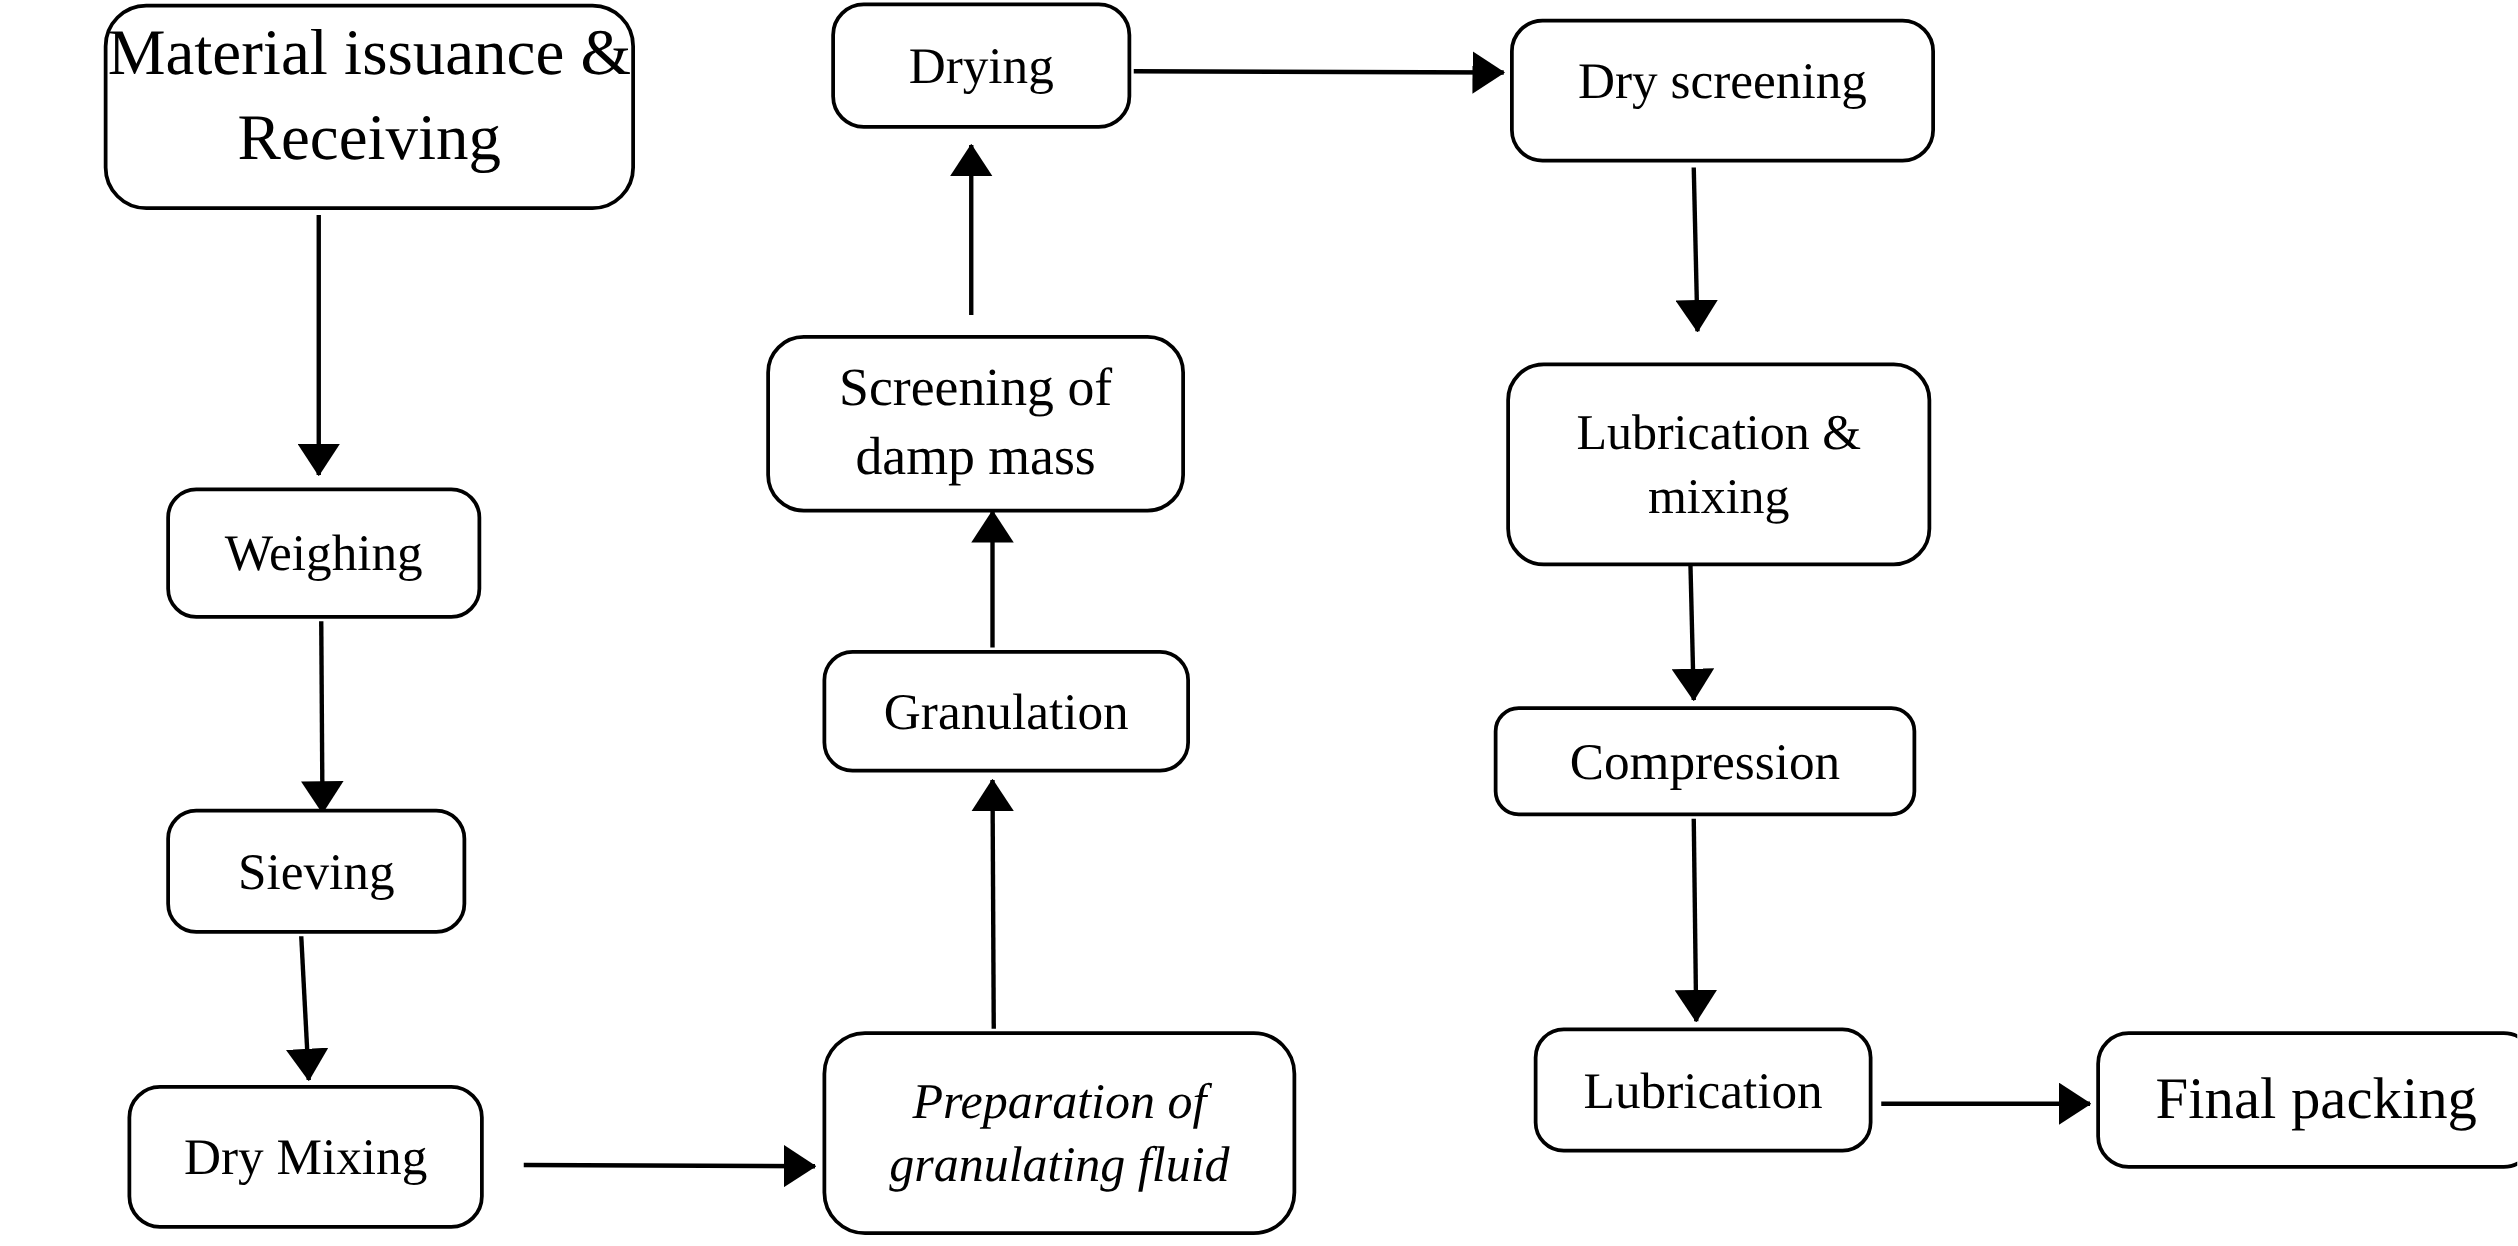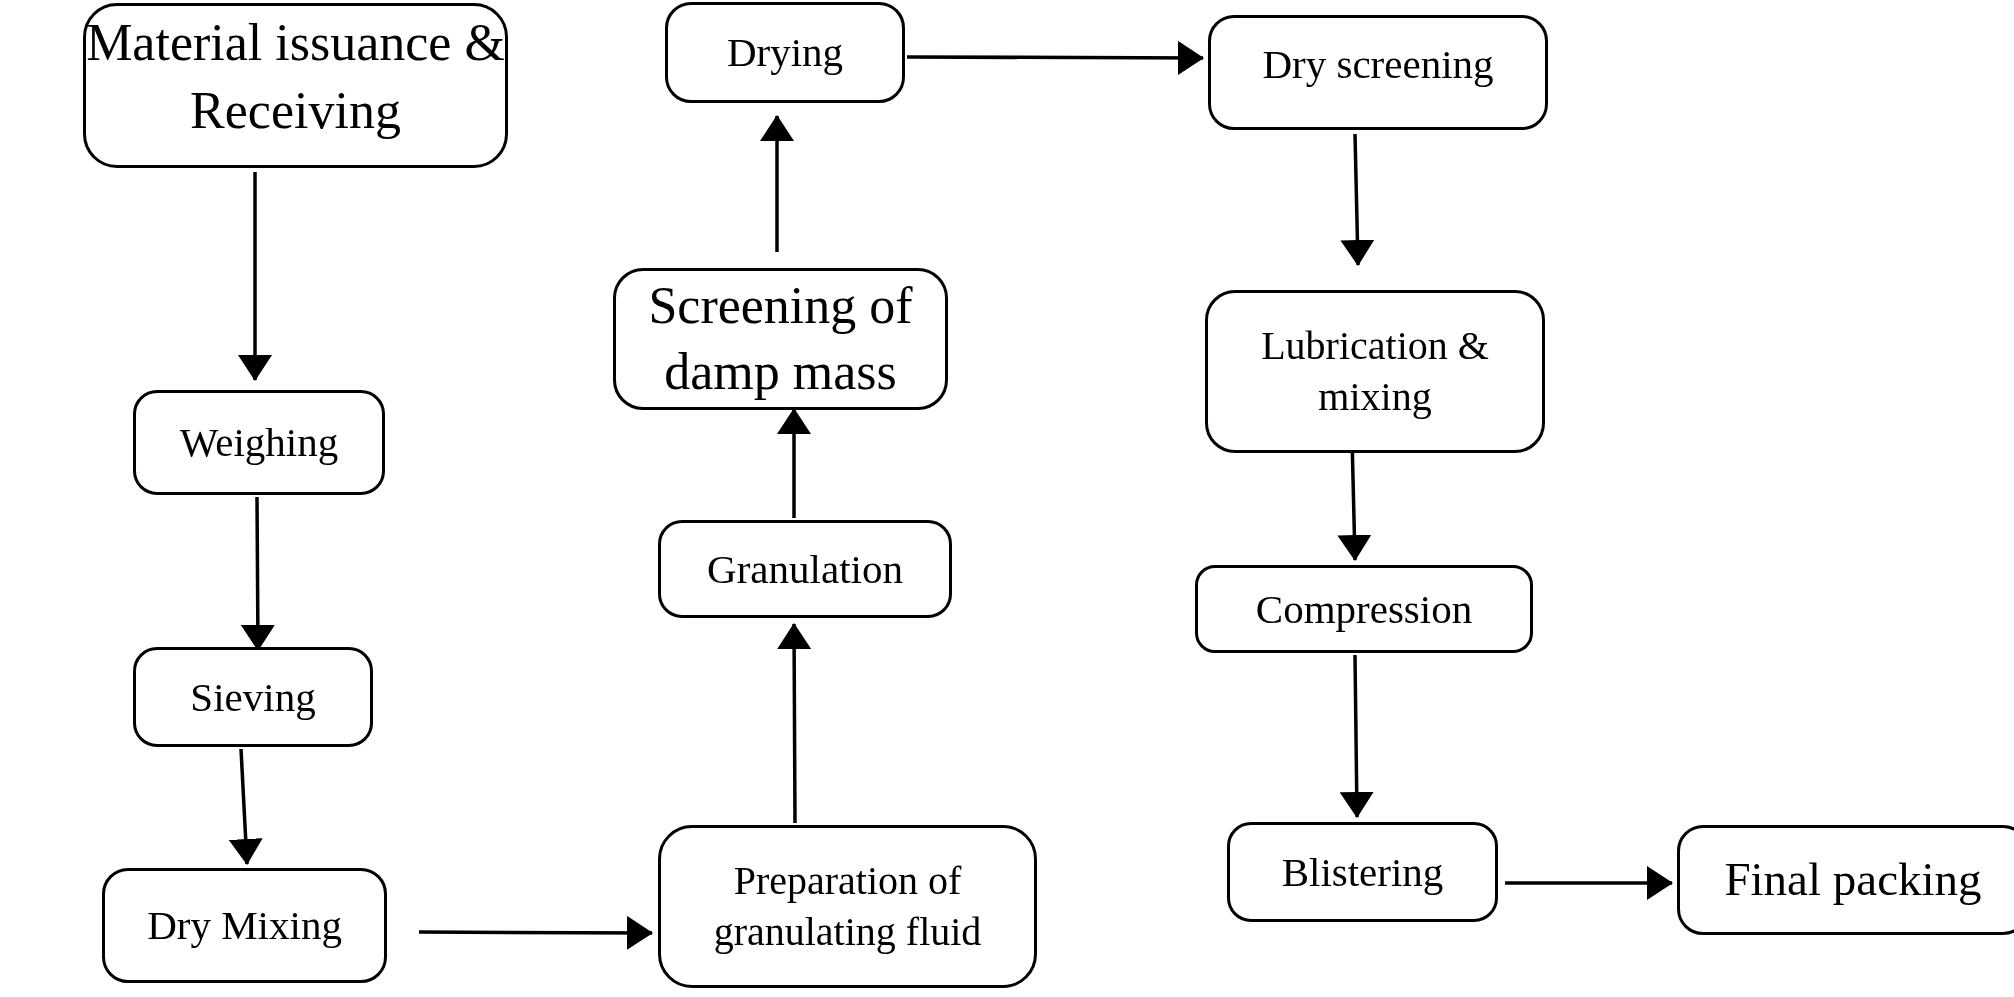--- a/index.html
+++ b/index.html
@@ -42,24 +42,24 @@
     color: #000000;
   }
   
   #n-material      { left:  83px; top:   3px; width: 425px; height: 165px; border-radius: 34px; padding-bottom: 18px; }
   #n-material .label { font-size: 52px; line-height: 1.3; }
   #n-weighing      { left: 133px; top: 390px; width: 252px; height: 105px; border-radius: 24px; }
   #n-sieving       { left: 133px; top: 647px; width: 240px; height: 100px; border-radius: 24px; }
   #n-drymixing     { left: 102px; top: 868px; width: 285px; height: 115px; border-radius: 26px; }
   #n-drying        { left: 665px; top:   2px; width: 240px; height: 101px; border-radius: 26px; }
   #n-screening     { left: 613px; top: 268px; width: 335px; height: 142px; border-radius: 30px; }
-  #n-screening .label { font-size: 52px; }
+  #n-screening .label { font-size: 43px; }
   #n-granulation   { left: 658px; top: 520px; width: 294px; height:  98px; border-radius: 24px; }
   #n-preparation   { left: 658px; top: 825px; width: 379px; height: 163px; border-radius: 34px; }
-  #n-preparation .label { font-size: 40px; }
+  #n-preparation .label { font-size: 40px; font-style: italic; }
   #n-dryscreening  { left: 1208px; top:  15px; width: 340px; height: 115px; border-radius: 26px; padding-bottom: 16px; }
   #n-lubrication   { left: 1205px; top: 270px; width: 340px; height: 163px; border-radius: 30px; margin-top: 20px; }
   #n-lubrication .label { font-size: 40px; }
   #n-compression   { left: 1195px; top: 565px; width: 338px; height:  88px; border-radius: 20px; justify-content: center; }
   #n-blistering    { left: 1227px; top: 822px; width: 271px; height: 100px; border-radius: 24px; }
   #n-finalpacking  { left: 1677px; top: 825px; width: 352px; height: 110px; border-radius: 26px; }
   #n-finalpacking .label { font-size: 47px; }
   .edge {
     stroke: #000000;
     stroke-width: 3.5;
@@ -133,20 +133,20 @@
   <div class="node" id="n-lubrication">
     <span class="label">Lubrication &amp;
 mixing</span>
   </div>
 
   <div class="node" id="n-compression">
     <span class="label">Compression</span>
   </div>
 
   <div class="node" id="n-blistering">
-    <span class="label">Blistering</span>
+    <span class="label">Lubrication</span>
   </div>
 
   <div class="node" id="n-finalpacking">
     <span class="label">Final packing</span>
   </div>
 
 </div>
 
 </body></html>

